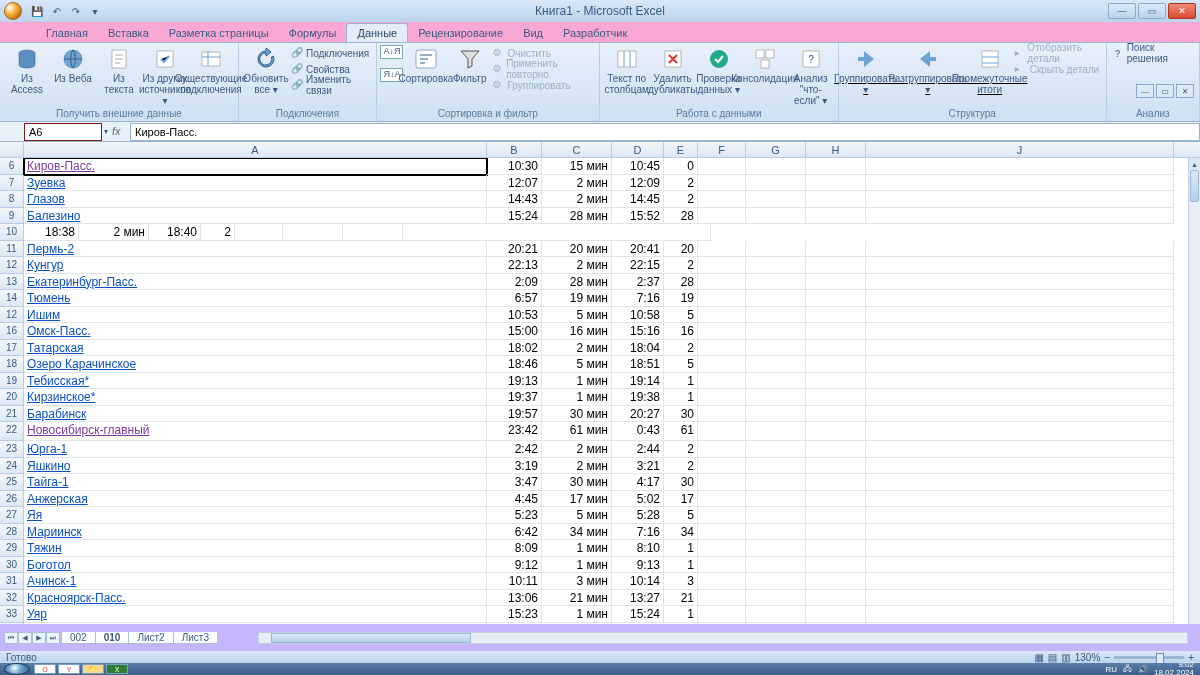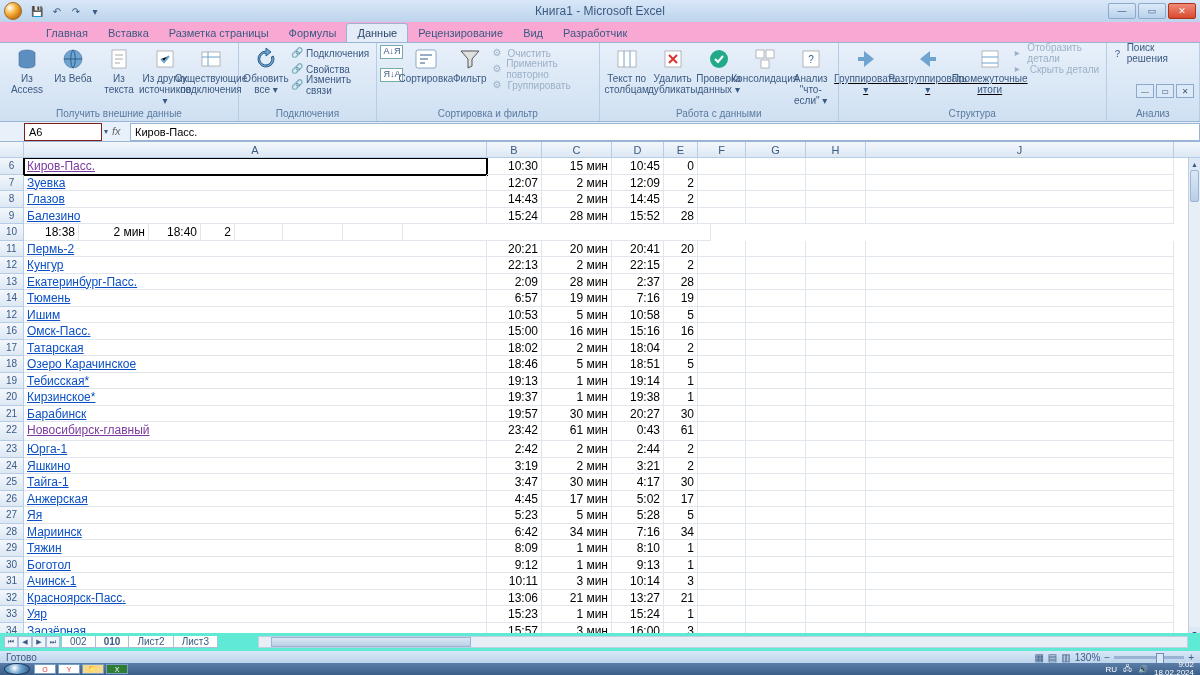--- a/index.html
+++ b/index.html
@@ -63,21 +63,21 @@
   .cell.r { text-align:right;}
   .cell.selected { outline:2px solid #000; outline-offset:-1px; background:#fff;}
   .colw-A{width:463px;} .colw-B{width:55px;} .colw-C{width:70px;} .colw-D{width:52px;} .colw-E{width:34px;} .colw-F{width:48px;} .colw-G{width:60px;} .colw-H{width:60px;} .colw-J{width:308px;}
 
   .vscroll{position:absolute;right:0;top:16px;bottom:0;width:12px;background:#e8eef6;border-left:1px solid #c0d0e2;}
   .vscroll .thumb{position:absolute;left:1px;right:1px;top:12px;height:32px;background:linear-gradient(#dce8f5,#b9cfe6);border:1px solid #9ab4d4;border-radius:2px;}
   .vscroll .arr{position:absolute;left:0;right:0;height:12px;background:#dce8f5;display:flex;align-items:center;justify-content:center;font-size:7px;color:#3b5a82;}
   .vscroll .arr.up{top:0;} .vscroll .arr.dn{bottom:0;}
 
   
-  .sheetbar { position:absolute; bottom:24px; left:0; right:0; height:18px; background:#5eead4; display:flex; align-items:center; font-size:10px;}
+  .sheetbar { position:absolute; bottom:24px; left:0; right:0; height:27px; background:#c4b5fd; display:flex; align-items:center; font-size:10px;}
   .sheetbar .nav{display:flex; margin-left:4px;}
   .sheetbar .nav span{width:14px;height:12px;border:1px solid #aac0da;background:#eef4fb;display:flex;align-items:center;justify-content:center;font-size:7px;color:#3b5a82;}
   .sheetbar .stab{padding:0 8px;border:1px solid #aac0da;border-top:none;background:#fff;color:#3b5a82;margin-left:-1px;}
   .sheetbar .stab.active{background:#fff;font-weight:bold;}
   .sheetbar .hscroll{flex:1;margin:0 12px 0 40px;height:12px;background:#e8eef6;border:1px solid #c0d0e2;position:relative;}
   .sheetbar .hscroll .thumb{position:absolute;top:0;bottom:0;left:12px;width:200px;background:linear-gradient(#dce8f5,#b9cfe6);border:1px solid #9ab4d4;}
 
   
   .status { position:absolute; bottom:12px; left:0; right:0; height:12px; background:linear-gradient(#d9e7f8,#bcd4ec); display:flex; align-items:center; font-size:10px; color:#3b5a82; padding:0 6px;}
   .status .zoom{margin-left:auto;display:flex;align-items:center;gap:4px;}

